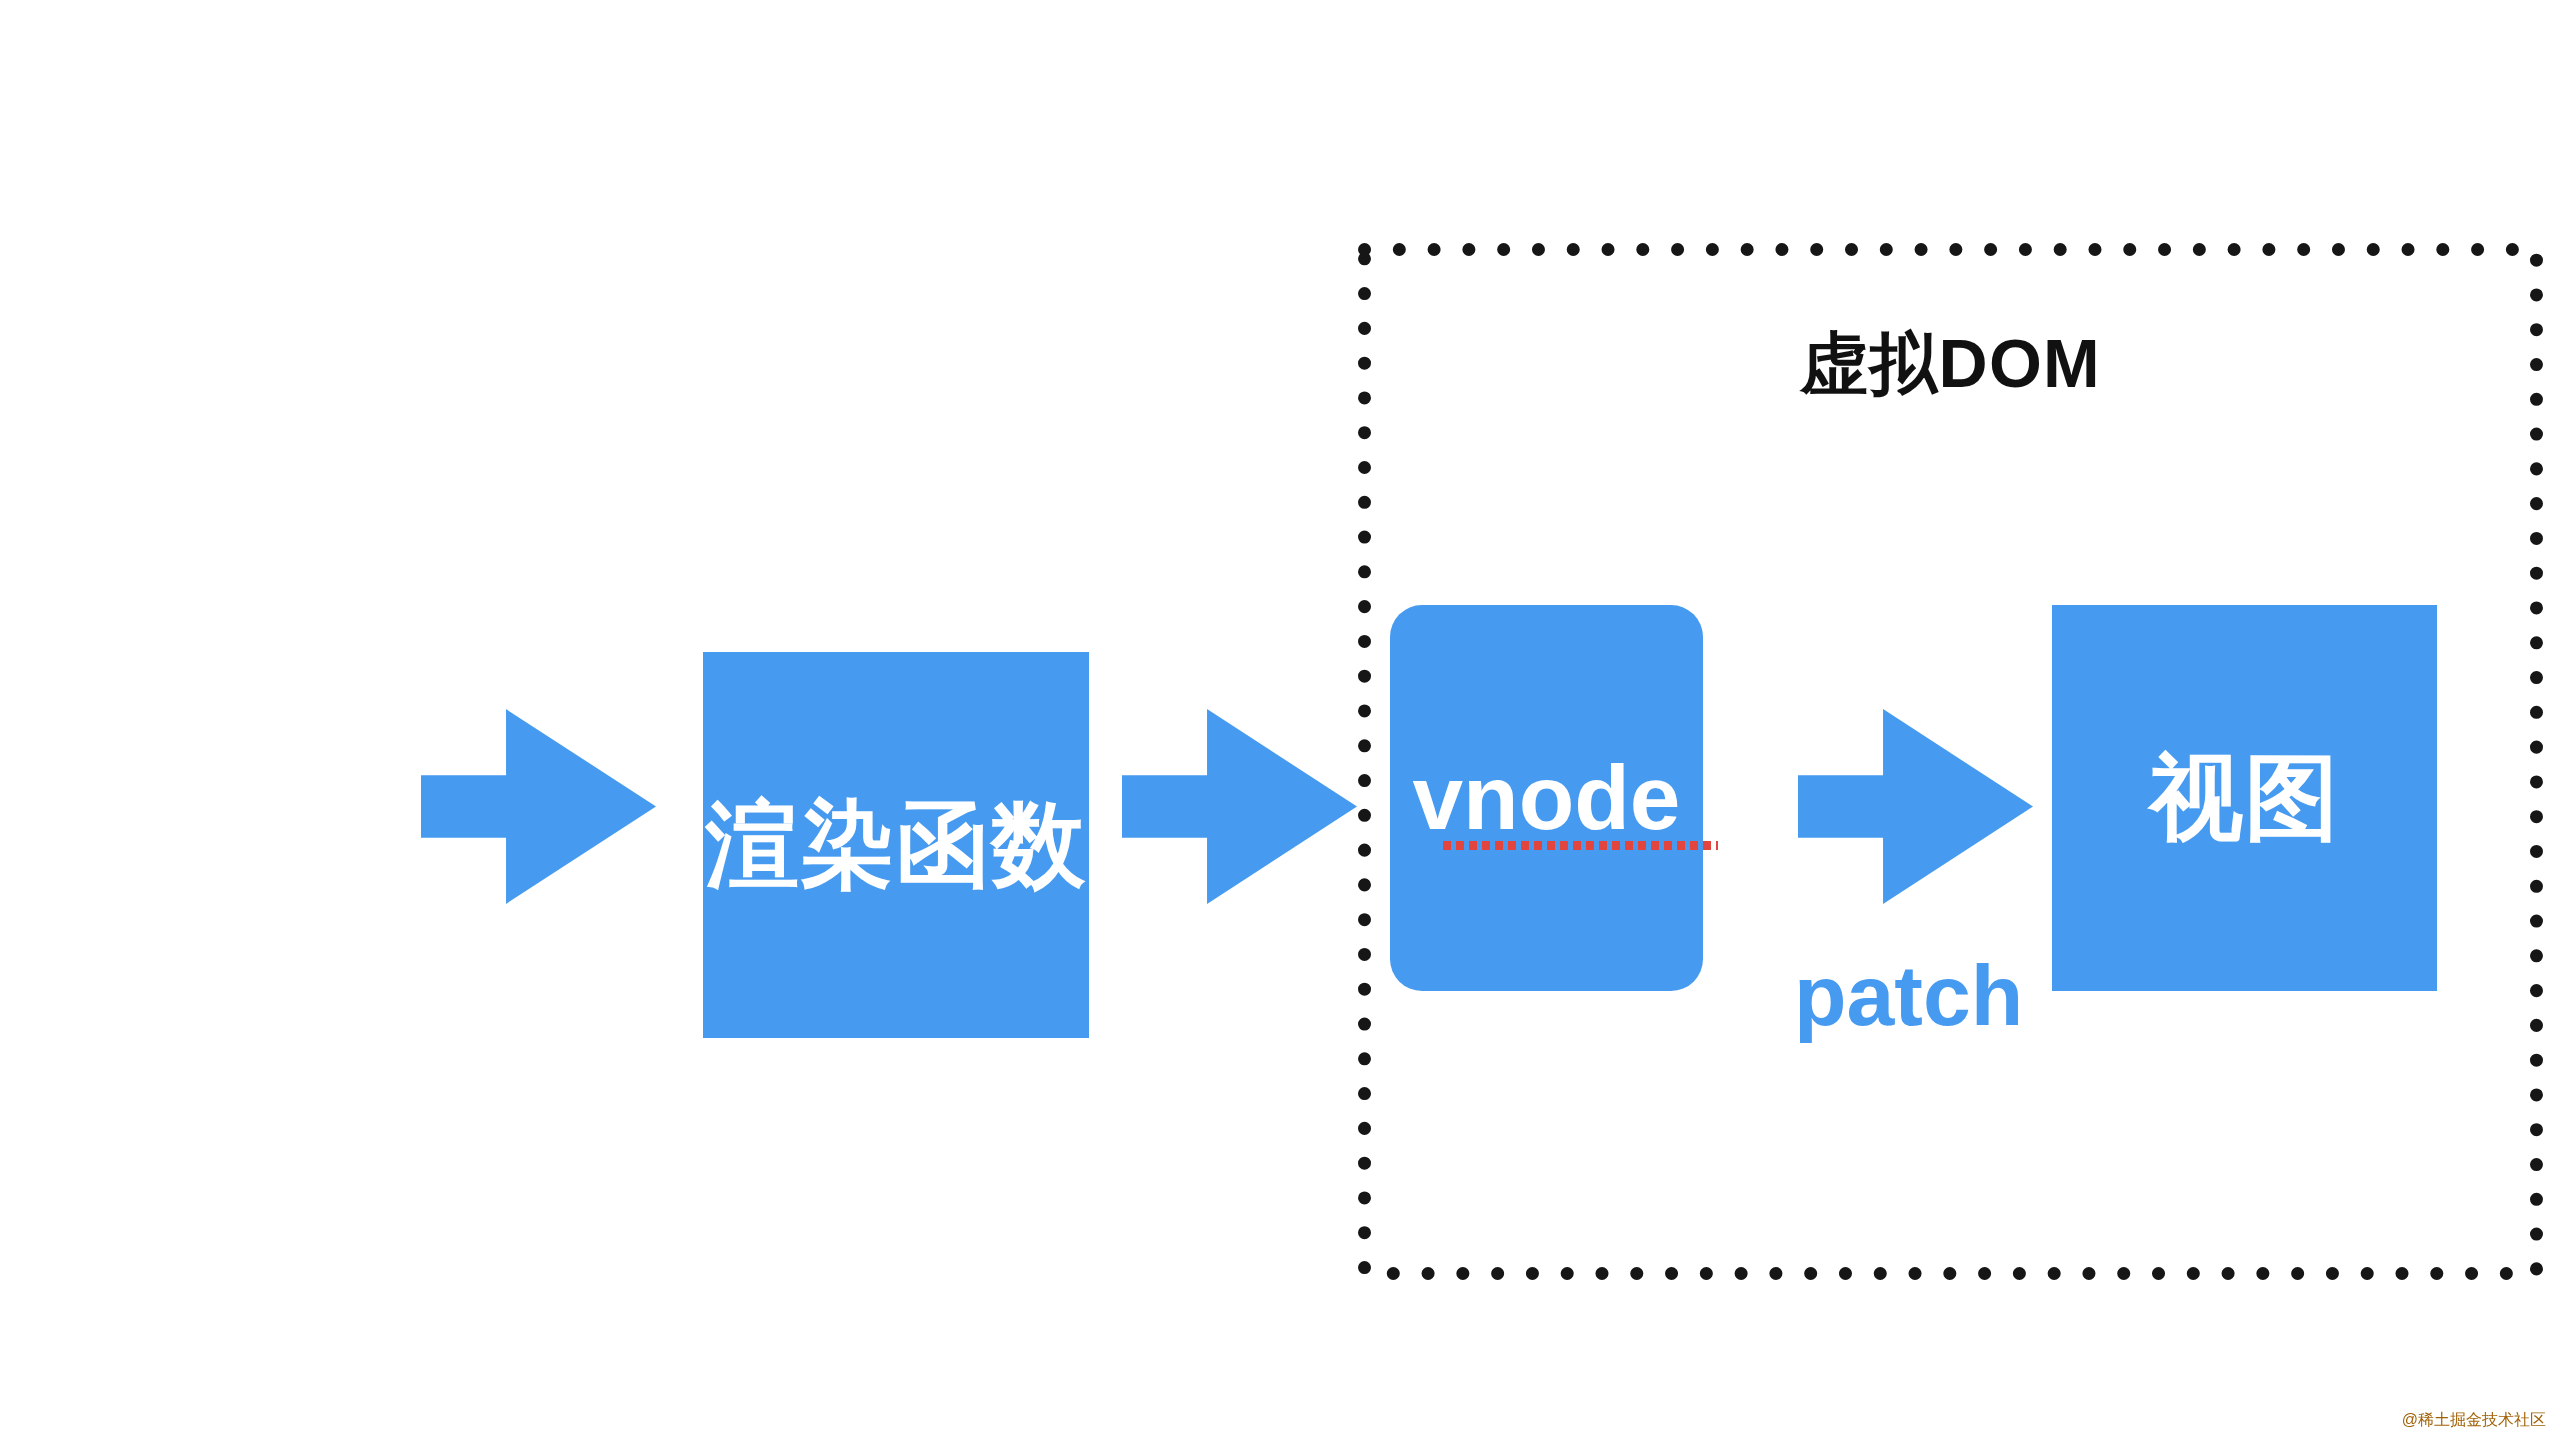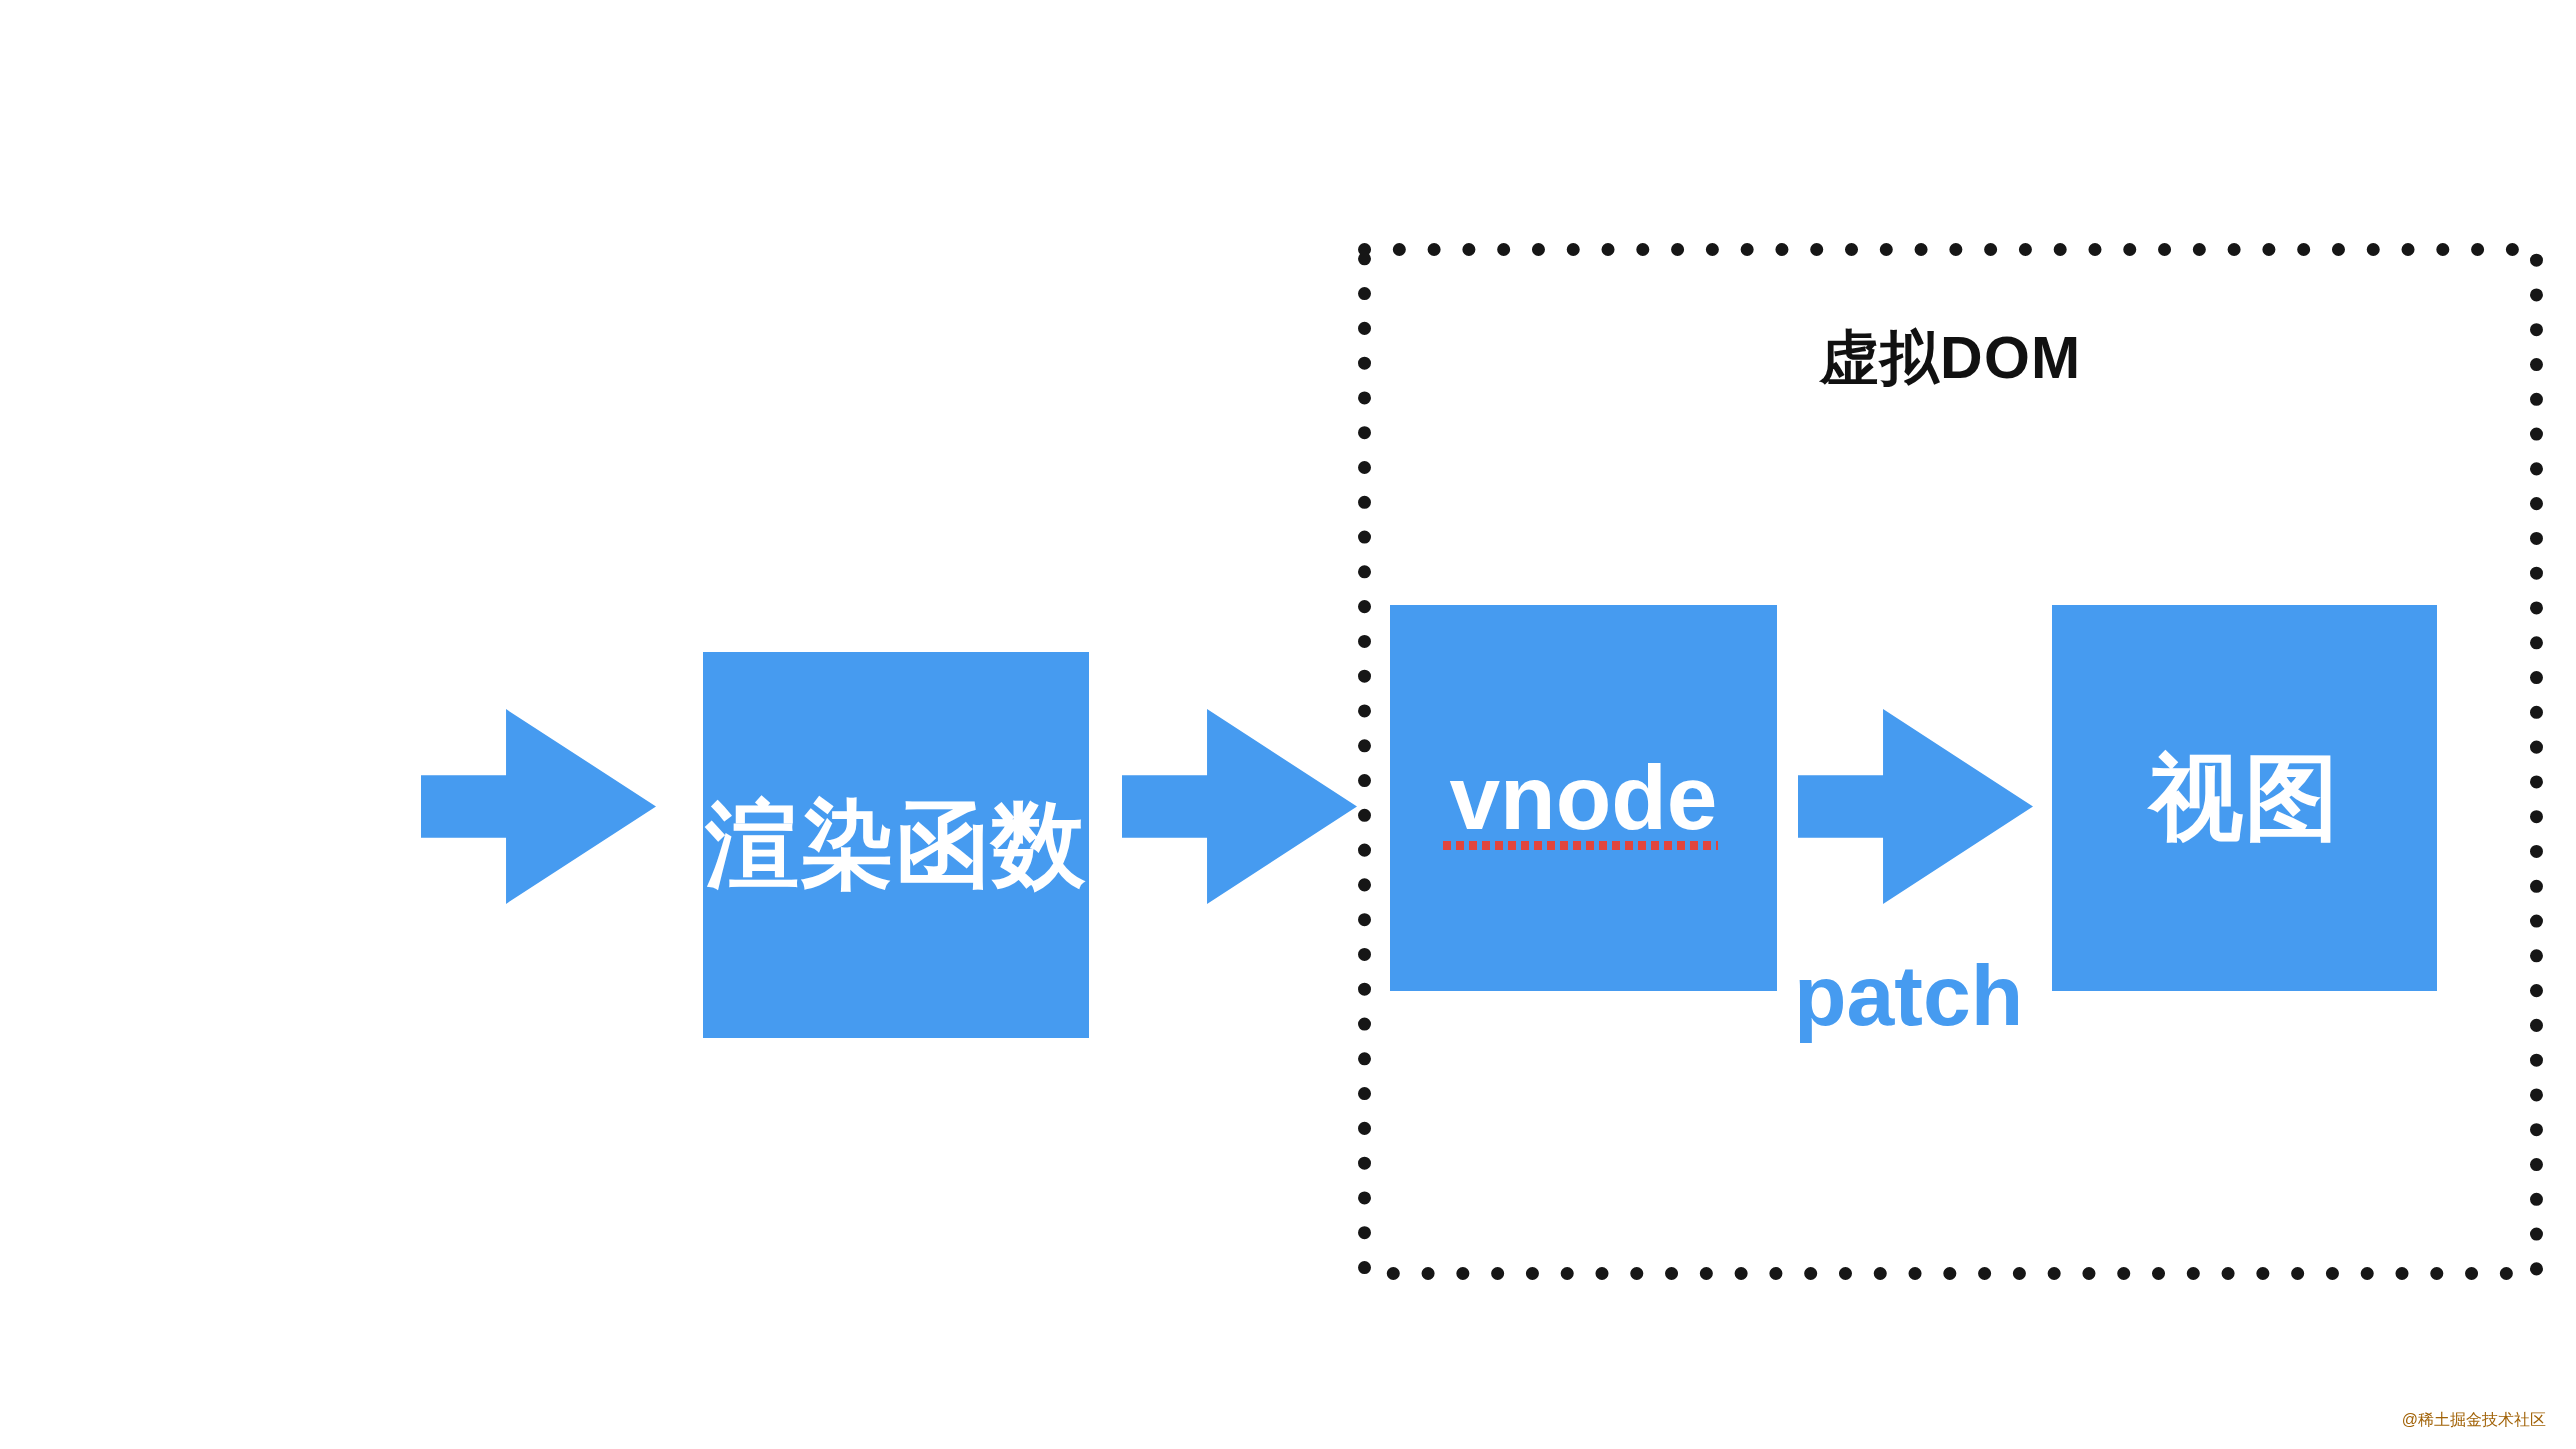--- a/index.html
+++ b/index.html
@@ -27,21 +27,21 @@
   .node-label {
     color: #ffffff;
     font-weight: 700;
     font-size: 94px;
     line-height: 1.15;
     white-space: nowrap;
     letter-spacing: 1.3px;
   }
   .node-template { left: 0;     width: 374px; }
   .node-renderfn { left: 703px; width: 386px; margin-top: 47px; }
-  .node-vnode    { left: 1390px; width: 387px; }
+  .node-vnode    { left: 1390px; width: 313px; border-radius: 32px; }
   .node-view     { left: 2052px; width: 385px; }
 
   .node-vnode .node-label {
     font-size: 91px;
     letter-spacing: 0;
   }
   .vnode-underline {
     position: absolute;
     left: 53px;
     top: 236px;
@@ -68,21 +68,21 @@
     top: 243px;
     width: 1185px;
     height: 1037px;
   }
   .vdom-title {
     position: absolute;
     left: 1358px;
     top: 323px;
     width: 1185px;
     text-align: center;
-    font-size: 59px;
+    font-size: 68px;
     font-weight: 700;
     color: #111111;
     line-height: 1.2;
     letter-spacing: 1.3px;
   }
   .patch-label {
     position: absolute;
     left: 1794px;
     top: 911px;
     font-size: 86px;

